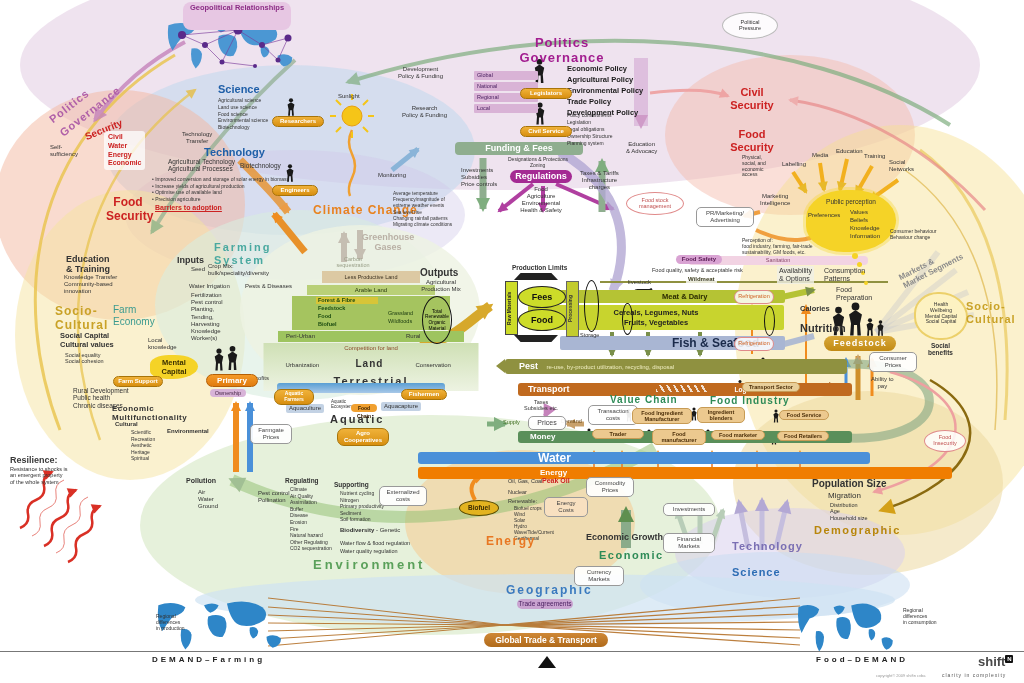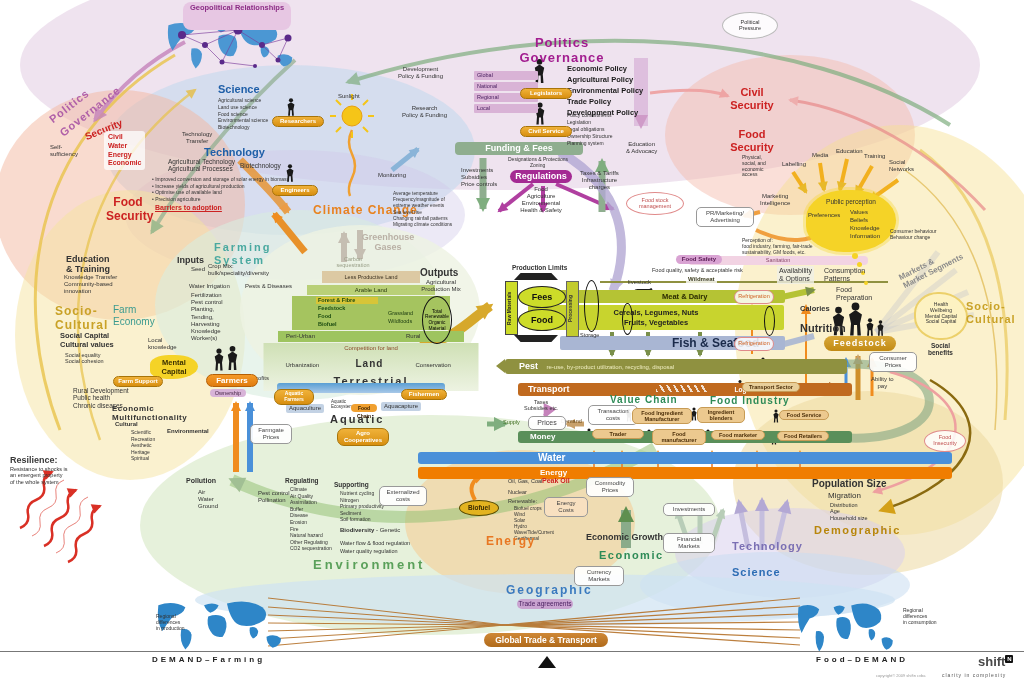--- a/index.html
+++ b/index.html
@@ -347,21 +347,21 @@
   <span style="font-weight:normal;font-size:6px;color:#f0eec0;margin-left:6px">re-use, by-product utilization, recycling, disposal</span>
   <span class="tri" style="position:absolute;left:-9px;top:0;width:0;height:0;border-top:7.5px solid transparent;border-bottom:7.5px solid transparent;border-right:9px solid #8f9140"></span>
 </div>
 <div class="bar" style="left:518px;top:383px;width:334px;height:13px;background:#c06a1f;border-radius:3px;font-size:9px;line-height:13px">
   <span style="margin-left:10px">Transport</span>
   <span style="display:inline-block;width:52px;height:7px;margin-left:84px;background:repeating-linear-gradient(60deg,#fff 0 2px,transparent 2px 6px);opacity:.8"></span>
   <span style="font-size:6.5px;margin-left:24px">Logistics</span>
 </div>
 <div class="actor" style="left:742px;top:382px;width:52px;background:#e8cf9a">Transport Sector</div>
 <div class="bar" style="left:518px;top:431px;width:334px;height:12px;background:#5a8f5a;border-radius:3px;font-size:8px;line-height:12px"><span style="margin-left:12px">Money</span></div>
-<div class="bar" style="left:418px;top:452px;width:534px;height:12px;background:#4a90d9;border-radius:3px;font-size:10px;line-height:12px"><span style="margin-left:120px">Water</span></div>
+<div class="bar" style="left:418px;top:452px;width:452px;height:12px;background:#4a90d9;border-radius:3px;font-size:12px;line-height:12px"><span style="margin-left:120px">Water</span></div>
 <div class="bar" style="left:418px;top:467px;width:534px;height:12px;background:#f07d00;border-radius:3px;font-size:8px;line-height:12px"><span style="margin-left:122px">Energy</span></div>
 <div class="bar" style="left:688px;top:256px;width:180px;height:9px;background:#f2d3e3;border-radius:4px;color:#8a4a6a;font-weight:normal;font-size:5.5px;text-align:center;line-height:9px"><span>Sanitation</span></div>
 
 <div class="pill" style="left:183px;top:2px;width:108px;height:28px;background:#e7c7e3;color:#8c2d86;font-weight:bold;font-size:7.5px;line-height:12px">Geopolitical Relationships</div>
 <div class="L b" style="left:48px;top:88px;font-size:11px;color:#b060a8;transform:rotate(-38deg);letter-spacing:1px;line-height:1.5">Politics
 Governance</div>
 <div class="L b" style="left:84px;top:124px;font-size:10px;color:#cc2222;transform:rotate(-22deg)">Security</div>
 <div class="L" style="left:50px;top:144px;font-size:6px">Self-
 sufficiency</div>
 <div class="L b" style="left:104px;top:131px;font-size:7px;color:#cc2222;background:rgba(255,255,255,.75);padding:2px 4px;border-radius:3px;line-height:1.25">Civil
@@ -400,21 +400,21 @@
 Cultural values</div>
 <div class="L" style="left:65px;top:352px;font-size:5.5px">Social equality
 Social cohesion</div>
 <div class="L b" style="left:113px;top:304px;font-size:10px;color:#3a9a8f;font-weight:normal">Farm
 Economy</div>
 <div class="L" style="left:148px;top:337px;font-size:6px">Local
 knowledge</div>
 <div class="L b c" style="left:150px;top:355px;width:48px;height:24px;background:#f5d327;border-radius:45% 55% 60% 40%;font-size:7.5px;color:#3a3000;padding-top:4px;box-sizing:border-box">Mental
 Capital</div>
 <div class="badge" style="left:113px;top:376px;width:40px">Farm Support</div>
-<div class="badge orange" style="left:206px;top:374px;width:42px">Farmers</div>
+<div class="badge orange" style="left:206px;top:374px;width:42px">Primary</div>
 <div class="pill" style="left:210px;top:389px;width:36px;height:8px;background:#d8b3d8;color:#4a2a4a;font-size:5.5px;line-height:8px">Ownership</div>
 <div class="L" style="left:252px;top:375px;font-size:6px">Profits</div>
 <div class="L" style="left:73px;top:387px;font-size:6.5px">Rural Development
 Public health
 Chronic diseases</div>
 <div class="L b" style="left:112px;top:404px;font-size:8px;letter-spacing:.5px">Economic
 Multifunctionality</div>
 <div class="L b" style="left:115px;top:421px;font-size:6px">Cultural</div>
 <div class="L" style="left:131px;top:429px;font-size:5px;line-height:1.3">Scientific
 Recreation

